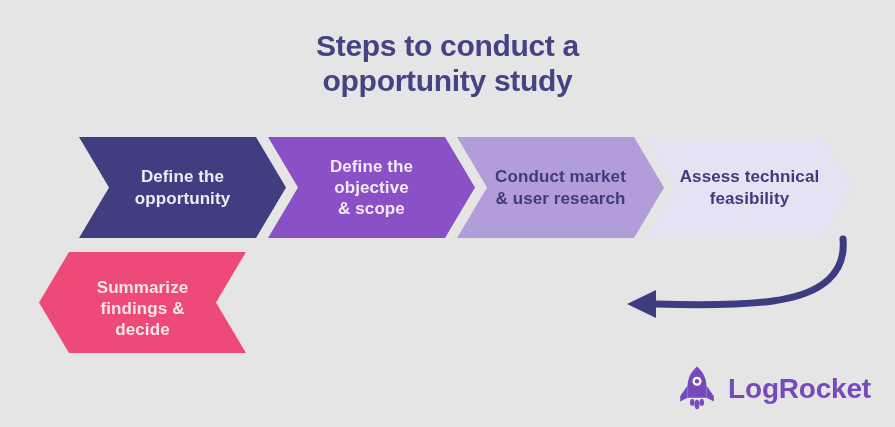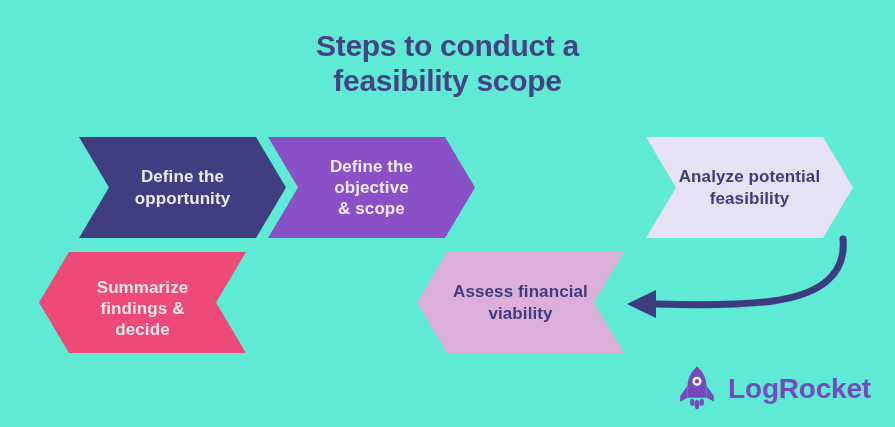--- a/index.html
+++ b/index.html
@@ -1,19 +1,19 @@
 <!DOCTYPE html>
 <html><head>
 <meta charset="utf-8">
 <style>
   html,body{margin:0;padding:0;background:#ffffff;}
   .canvas{
     position:relative;
     width:895px;height:427px;
-    background:#5eead4;
+    background:#e5e5e5;
     font-family:"Liberation Sans", sans-serif;
     overflow:hidden;
   }
   .title{
     position:absolute;top:28px;left:0;right:0;
     text-align:center;
     font-size:30px;font-weight:bold;
     line-height:1.17;
     letter-spacing:-0.3px;
   }
@@ -50,41 +50,41 @@
     letter-spacing:-0.2px;
   }
 </style>
 </head>
 <body>
 
 <div class="canvas">
 
   <div class="title" style="color: rgb(69, 67, 132);">
     <div>Steps to conduct a</div>
-    <div>feasibility scope</div>
+    <div>opportunity study</div>
   </div>
 
   <div class="chev chev-right row1" style="left: 79px; background-color: rgb(64, 62, 128);">
     <span class="chev-label" style="color: rgb(237, 235, 245);">Define the
 opportunity</span>
   </div>
   <div class="chev chev-right row1" style="left: 268px; background-color: rgb(138, 80, 198);">
     <span class="chev-label" style="color: rgb(240, 234, 249);">Define the
 objective
 &amp; scope</span>
   </div>
+  <div class="chev chev-right row1" style="left: 457px; background-color: rgb(178, 157, 218);">
+    <span class="chev-label" style="color: rgb(63, 60, 125);">Conduct market
+&amp; user research</span>
+  </div>
   <div class="chev chev-right row1" style="left: 646px; background-color: rgb(230, 225, 243);">
-    <span class="chev-label" style="color: rgb(63, 60, 125);">Analyze potential
+    <span class="chev-label" style="color: rgb(63, 60, 125);">Assess technical
 feasibility</span>
   </div>
 
-  <div class="chev chev-left row2" style="left: 417px; background-color: rgb(219, 175, 218);">
-    <span class="chev-label" style="color: rgb(63, 60, 125);">Assess financial
-viability</span>
-  </div>
   <div class="chev chev-left row2" style="left: 39px; background-color: rgb(237, 74, 119);">
     <span class="chev-label" style="color: rgb(251, 229, 237); margin-top: 12px;">Summarize
 findings &amp;
 decide</span>
   </div>
 
   <svg class="flow-arrow" width="895" height="427" viewBox="0 0 895 427" aria-hidden="true">
     <path d="M843 239 C846 272 824 294 773 301 C736 306 692 305 656 304" fill="none" stroke-width="7" stroke-linecap="round" stroke="#3E3C80"></path>
     <path d="M627 304 L656 290 L656 318 Z" fill="#3E3C80"></path>
   </svg>

